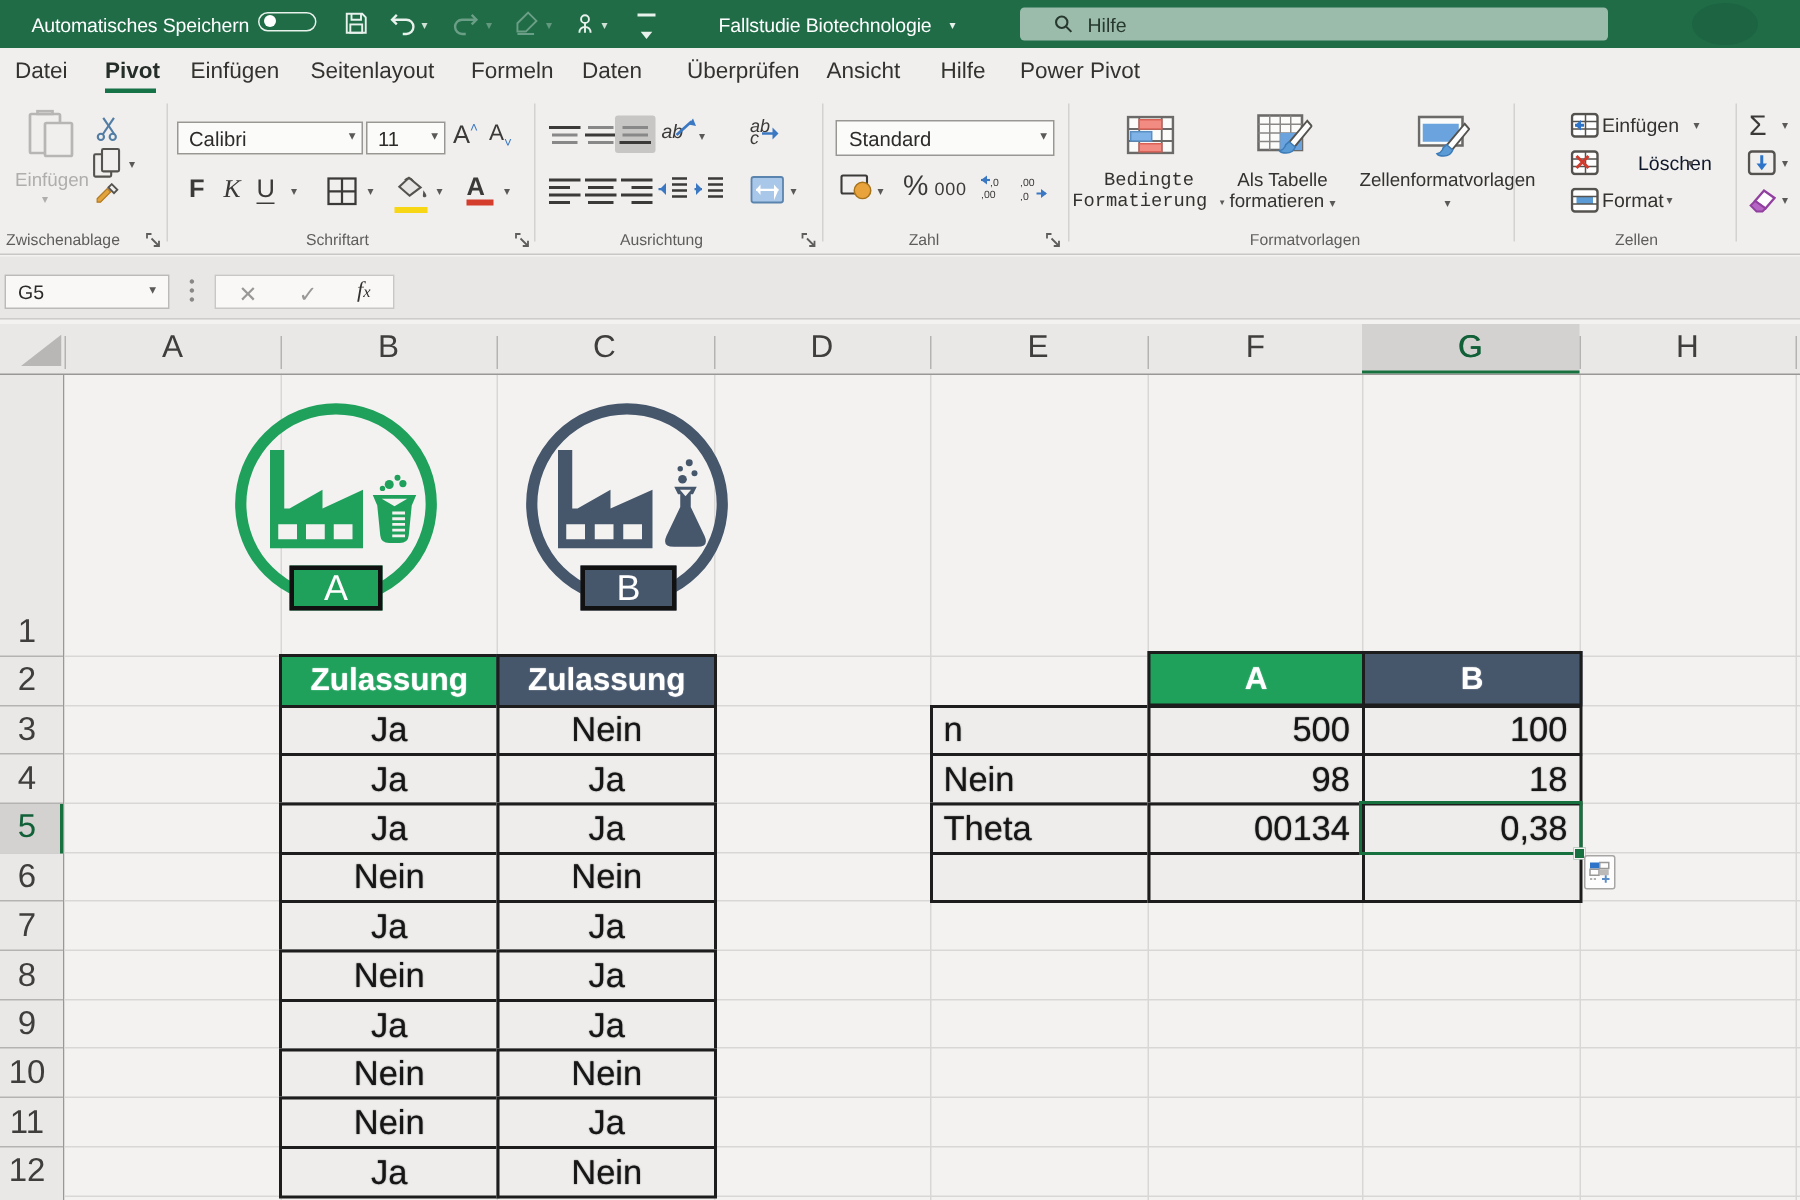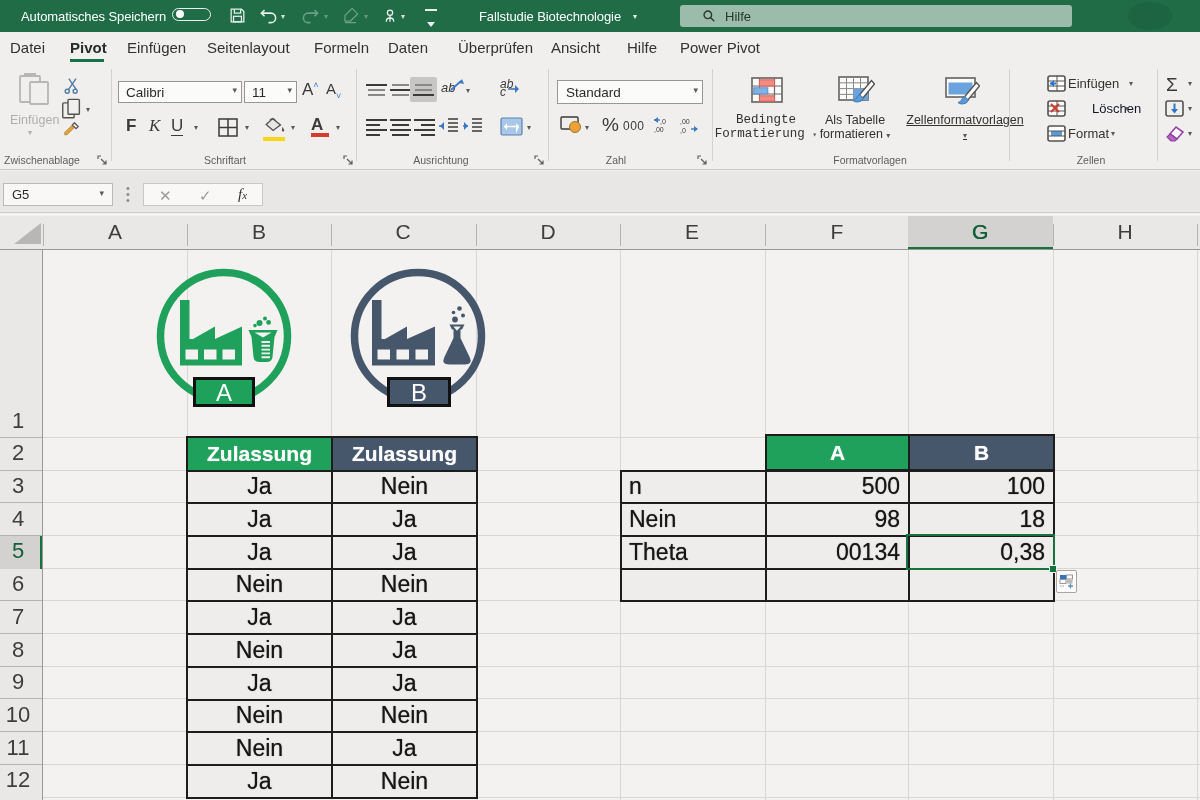--- a/index.html
+++ b/index.html
@@ -299,21 +299,21 @@
         <path d="M33.5 4.5 L21 19.5 l3.5 3 L36.5 8z" fill="#fdfdfd" stroke="#55534f" stroke-width="1.3"></path>
         <path d="M21.5 18.5 l4 3.5 q-1.5 4 -6 4 q-3.5 0 -4.5 -1.5 q2.5 -0.5 3.5 -2.5 q0.5 -2 3 -3.5z" fill="#5b9bd5" stroke="#3d7cb8" stroke-width="1"></path>
       </svg></div>
   <div class="abs" style="left:800px; top:49px; width:110px; text-align:center; font-size:12.5px; color:#33322f;">Als Tabelle<br>formatieren <span style="font-size:8px; color:#5b5957;">▾</span></div>
   <div class="abs" style="left:945px; top:12px;"><svg width="35" height="30" viewBox="0 0 35 30">
         <rect x="1" y="2" width="29" height="19" fill="#fbfbfa" stroke="#6b6a68" stroke-width="1.7"></rect>
         <rect x="3.5" y="6.5" width="24" height="12" fill="#6aa3dd"></rect>
         <path d="M31.5 6.5 L19 21.5 l3.5 3 L34.5 10z" fill="#fdfdfd" stroke="#55534f" stroke-width="1.3"></path>
         <path d="M19.5 20.5 l4 3.5 q-1.5 4 -6 4 q-3.5 0 -4.5 -1.5 q2.5 -0.5 3.5 -2.5 q0.5 -2 3 -3.5z" fill="#5b9bd5" stroke="#3d7cb8" stroke-width="1"></path>
       </svg></div>
-  <div class="abs" style="left:895px; top:49px; width:140px; text-align:center; font-size:12.5px; color:#33322f;text-decoration:underline;">Zellenformatvorlagen<br><span style="font-size:8px; color:#5b5957;">▾</span></div>
+  <div class="abs" style="left:895px; top:49px; width:140px; text-align:center; font-size:12.5px; color:#33322f;">Zellenformatvorlagen<br><span style="font-size:8px; color:#5b5957;">▾</span></div>
   <div class="rlabel" style="left:800px;">Formatvorlagen</div>
   <div class="rsep" style="left:1009px;"></div>
 
   <div class="abs" style="left:1047px; top:11px;"><svg width="19" height="17" viewBox="0 0 19 17">
         <rect x="1" y="1" width="17" height="15" rx="2" fill="#fff" stroke="#55534f" stroke-width="1.6"></rect>
         <path d="M1 6h17M1 11h17M10 1v15" stroke="#55534f" stroke-width="1"></path>
         <path d="M9 8.5H3" stroke="#2e74c9" stroke-width="2"></path>
         <path d="M7 5L3 8.5 7 12z" fill="#2e74c9"></path>
       </svg></div>
   <div class="abs" style="left:1068px; top:12px; font-size:13px; color:#33322f;">Einfügen</div>

